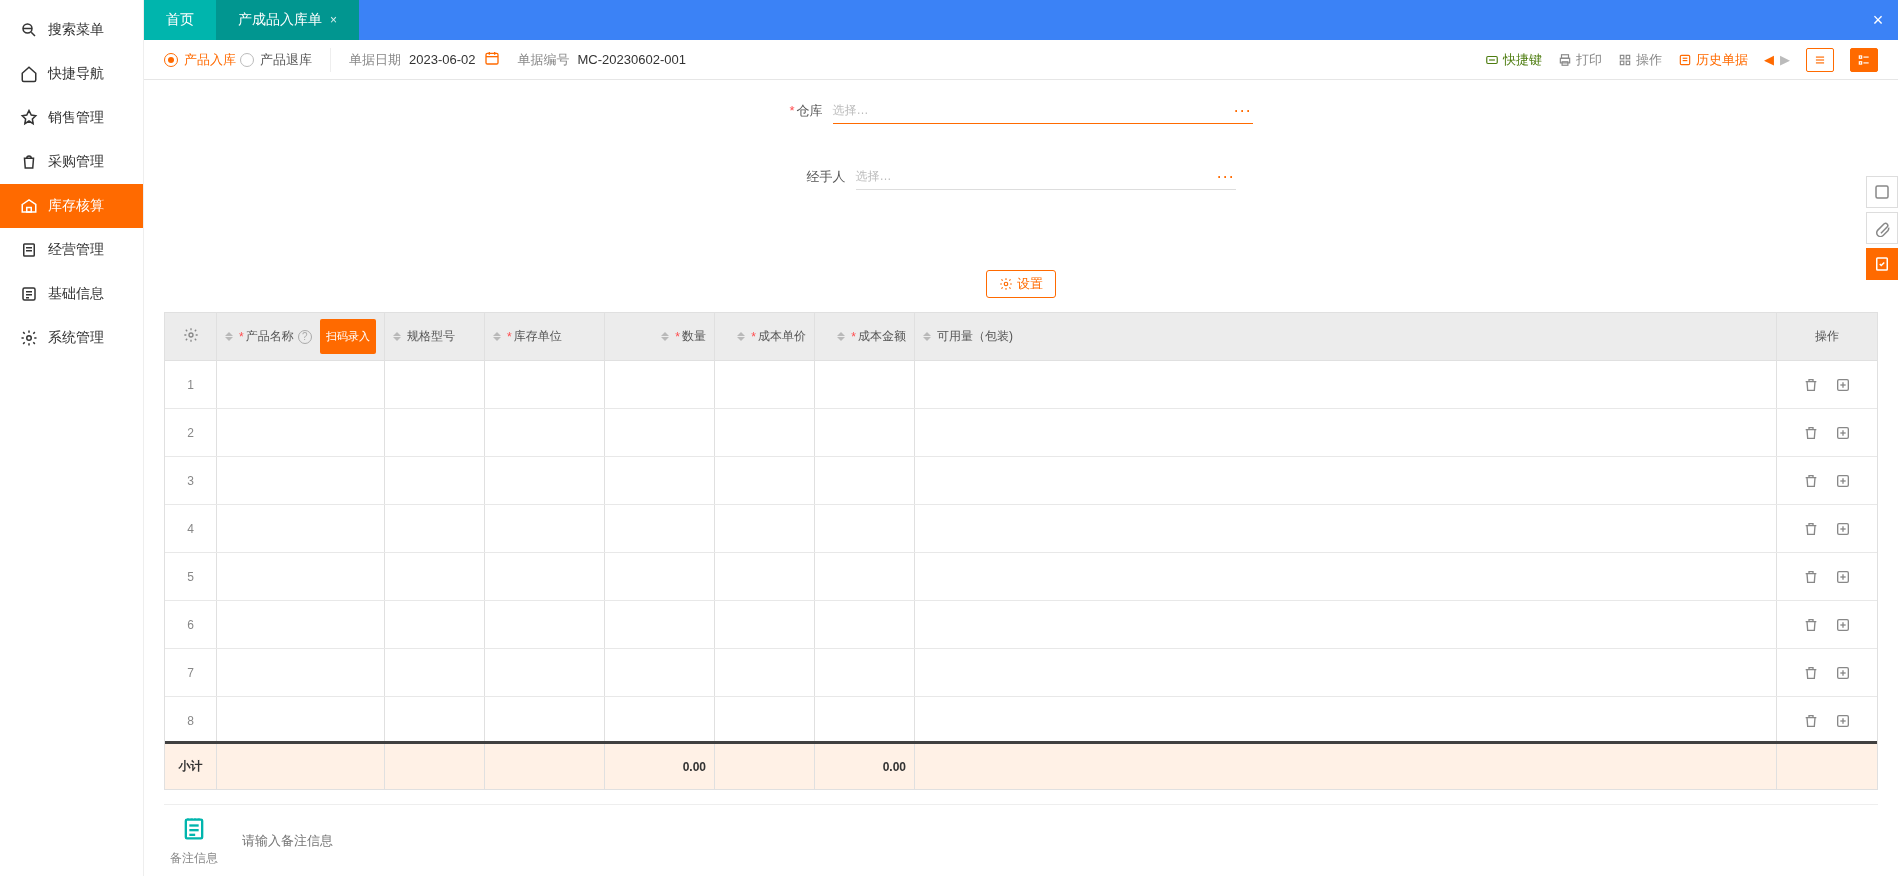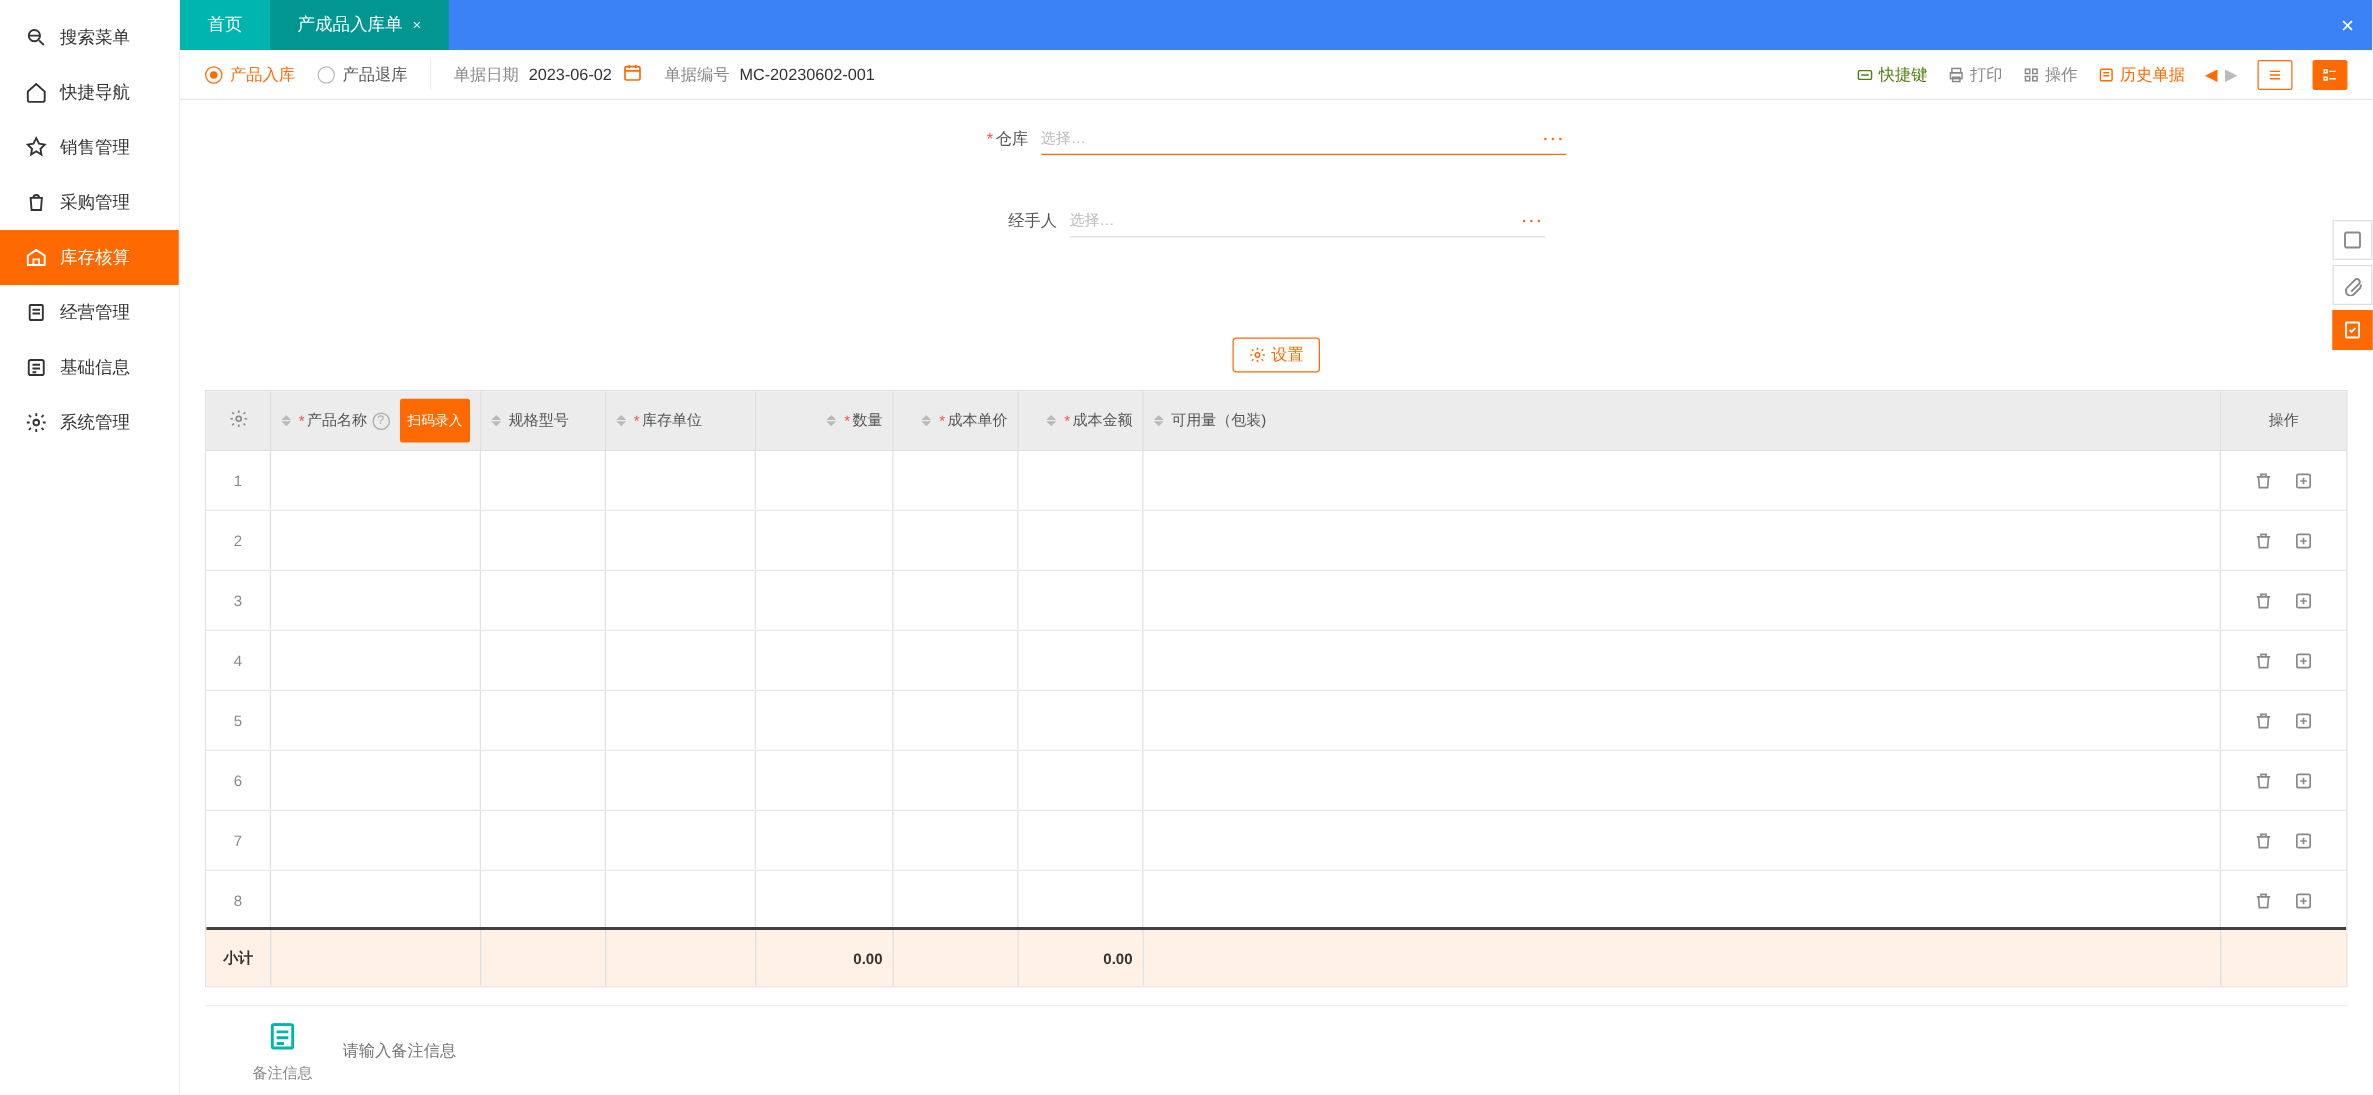--- a/index.html
+++ b/index.html
@@ -21,21 +21,21 @@
 .tabbar { height: 40px; background: #3b82f6; display: flex; align-items: stretch; color: #fff; }
 .tab { padding: 0 22px; display: flex; align-items: center; gap: 8px; cursor: pointer; font-size: 14px; }
 .tab.home { background: #00b5ad; }
 .tab.active { background: #019690; }
 .tab .close { font-size: 12px; opacity: .85; }
 .tabbar-spacer { flex: 1; }
 .tabbar-close { width: 40px; display: flex; align-items: center; justify-content: center; cursor: pointer; font-size: 18px; }
 
 
 .toolbar { height: 40px; border-bottom: 1px solid #e6e6e6; display: flex; align-items: center; padding: 0 20px; gap: 18px; background: #fff; }
-.radio-group { display: flex; gap: 18px; align-items: center; text-align: right; }
+.radio-group { display: flex; gap: 4px; align-items: center; text-align: right; }
 .radio { display: inline-flex; align-items: center; gap: 6px; cursor: pointer; font-size: 13px; color: #555; }
 .radio .dot { width: 14px; height: 14px; border-radius: 50%; border: 1px solid #bbb; position: relative; }
 .radio.selected .dot { border-color: #ff6a00; }
 .radio.selected .dot::after { content: ""; position: absolute; inset: 3px; background: #ff6a00; border-radius: 50%; }
 .radio.selected { color: #ff6a00; }
 .toolbar .divider { width: 1px; height: 24px; background: #eee; }
 .kv { display: flex; align-items: center; gap: 8px; font-size: 13px; }
 .kv .label { color: #888; }
 .kv .value { color: #333; }
 .date-icon { color: #ff6a00; }
@@ -97,21 +97,21 @@
 .c-spec { width: 100px; }
 .c-unit { width: 120px; }
 .c-qty { width: 110px; }
 .c-price { width: 100px; }
 .c-amt { width: 100px; }
 .c-avail { flex: 1; }
 .c-ops { width: 100px; }
 
 
 .remark { height: 72px; border-top: 1px solid #eee; margin: 14px 20px 0; display: flex; align-items: center; gap: 18px; padding: 8px 0; }
-.remark-icon { display: flex; flex-direction: column; align-items: center; gap: 4px; color: #00b5ad; width: 60px; margin-left: 32px; }
+.remark-icon { display: flex; flex-direction: column; align-items: center; gap: 4px; color: #00b5ad; width: 60px; }
 .remark-icon svg { width: 28px; height: 28px; }
 .remark-input { flex: 1; border: none; outline: none; font-size: 13px; color: #999; padding: 6px 0; }
 
 
 .attach-strip { position: absolute; right: 0; top: 176px; width: 32px; display: flex; flex-direction: column; gap: 4px; }
 .attach-strip .chip { width: 32px; height: 32px; border: 1px solid #ddd; background: #fff; display: flex; align-items: center; justify-content: center; color: #888; cursor: pointer; font-size: 16px; }
 .attach-strip .chip.active { background: #ff6a00; color: #fff; border-color: #ff6a00; }
 
 .th.right, .td.right { justify-content: flex-end; }
 .th.center, .td.center { justify-content: center; }

